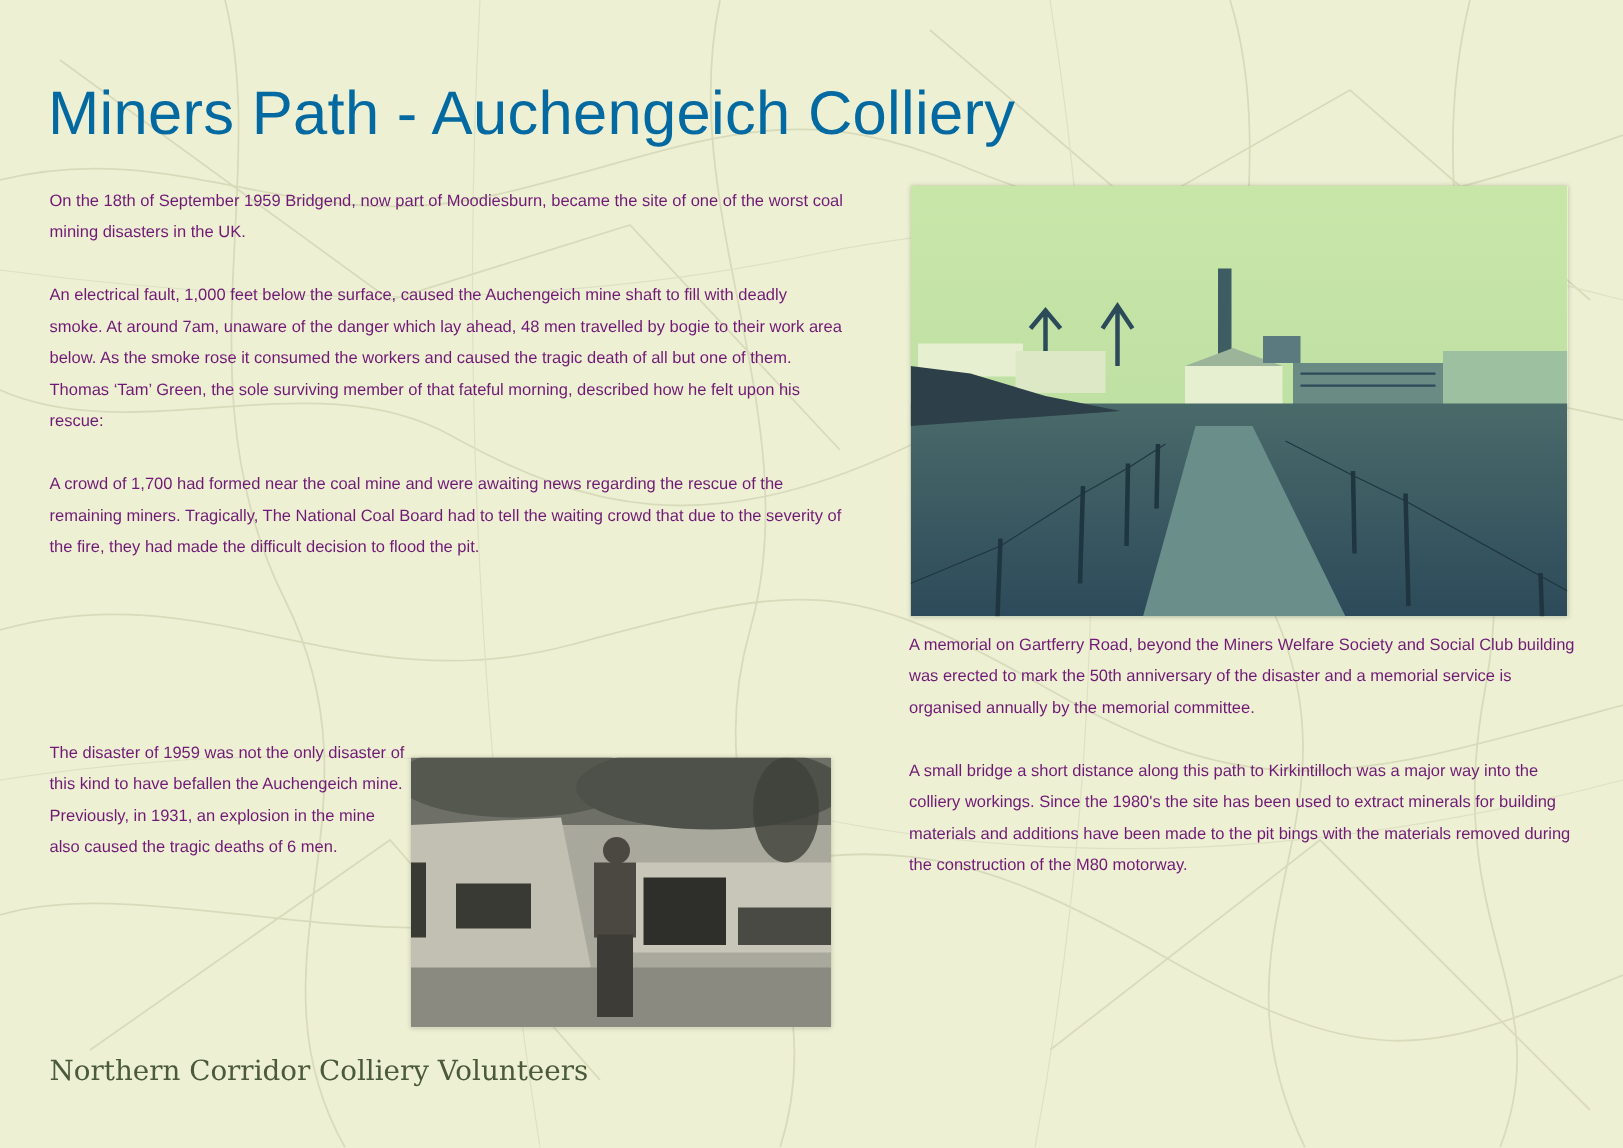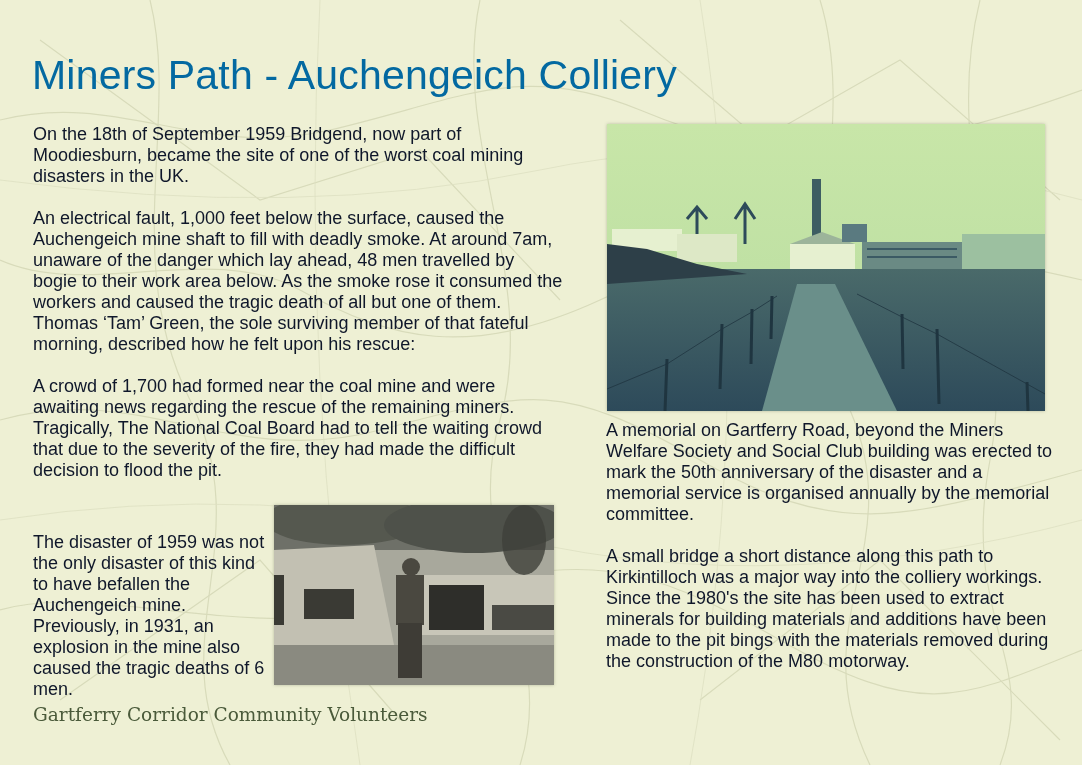--- a/index.html
+++ b/index.html
@@ -8,25 +8,25 @@
     background:#eef0d4;
     font-family:"Liberation Sans", sans-serif;
     color:#1f1f1a;
   }
   .map-bg { position:absolute; left:0; top:0; width:1082px; height:765px; pointer-events:none; }
   .title {
     position:absolute; left:32px; top:52px; margin:0;
     font-family:"Liberation Sans", sans-serif; font-weight:normal;
     font-size:41px; color:#0369a1; letter-spacing:0.2px;
   }
-  .text-block { position:absolute; font-size:18px; line-height:21px; color:#0f172a; }
+  .text-block { position:absolute; font-size:11px; line-height:21px; color:#701a75; }
   .text-block p { margin:0; }
   .gap { height:21px; }
   #left-col { left:33px; top:124px; width:530px; }
-  #left-bottom { left:33px; top:532px; width:240px; }
+  #left-bottom { left:33px; top:492px; width:240px; }
   #right-col { left:606px; top:420px; width:450px; }
   .photo { position:absolute; overflow:hidden; }
   #colliery-photo { left:607px; top:124px; width:438px; height:287px; box-shadow:0 0 3px rgba(80,90,60,0.35); }
   #statue-photo { left:274px; top:505px; width:280px; height:180px; box-shadow:0 0 3px rgba(80,90,60,0.35); }
   .photo svg { display:block; }
   .footer {
     position:absolute; left:33px; top:704px; margin:0;
     font-family:"DejaVu Serif", serif; font-size:18.5px; color:#4a5a3a; font-weight:normal;
   }
 </style>
@@ -142,13 +142,13 @@
     <ellipse cx="250" cy="35" rx="22" ry="35" fill="#3e403a" opacity="0.8"></ellipse>
   </svg>
 </div>
 
 <div class="text-block" id="right-col">
   <p>A memorial on Gartferry Road, beyond the Miners Welfare Society and Social Club building was erected to mark the 50th anniversary of the disaster and a memorial service is organised annually by the memorial committee.</p>
   <div class="gap"></div>
   <p>A small bridge a short distance along this path to Kirkintilloch was a major way into the colliery workings. Since the 1980's the site has been used to extract minerals for building materials and additions have been made to the pit bings with the materials removed during the construction of the M80 motorway.</p>
 </div>
 
-<h2 class="footer">Gartferry Corridor Community Volunteers</h2>
+<h2 class="footer">Northern Corridor Colliery Volunteers</h2>
 
 </body></html>

